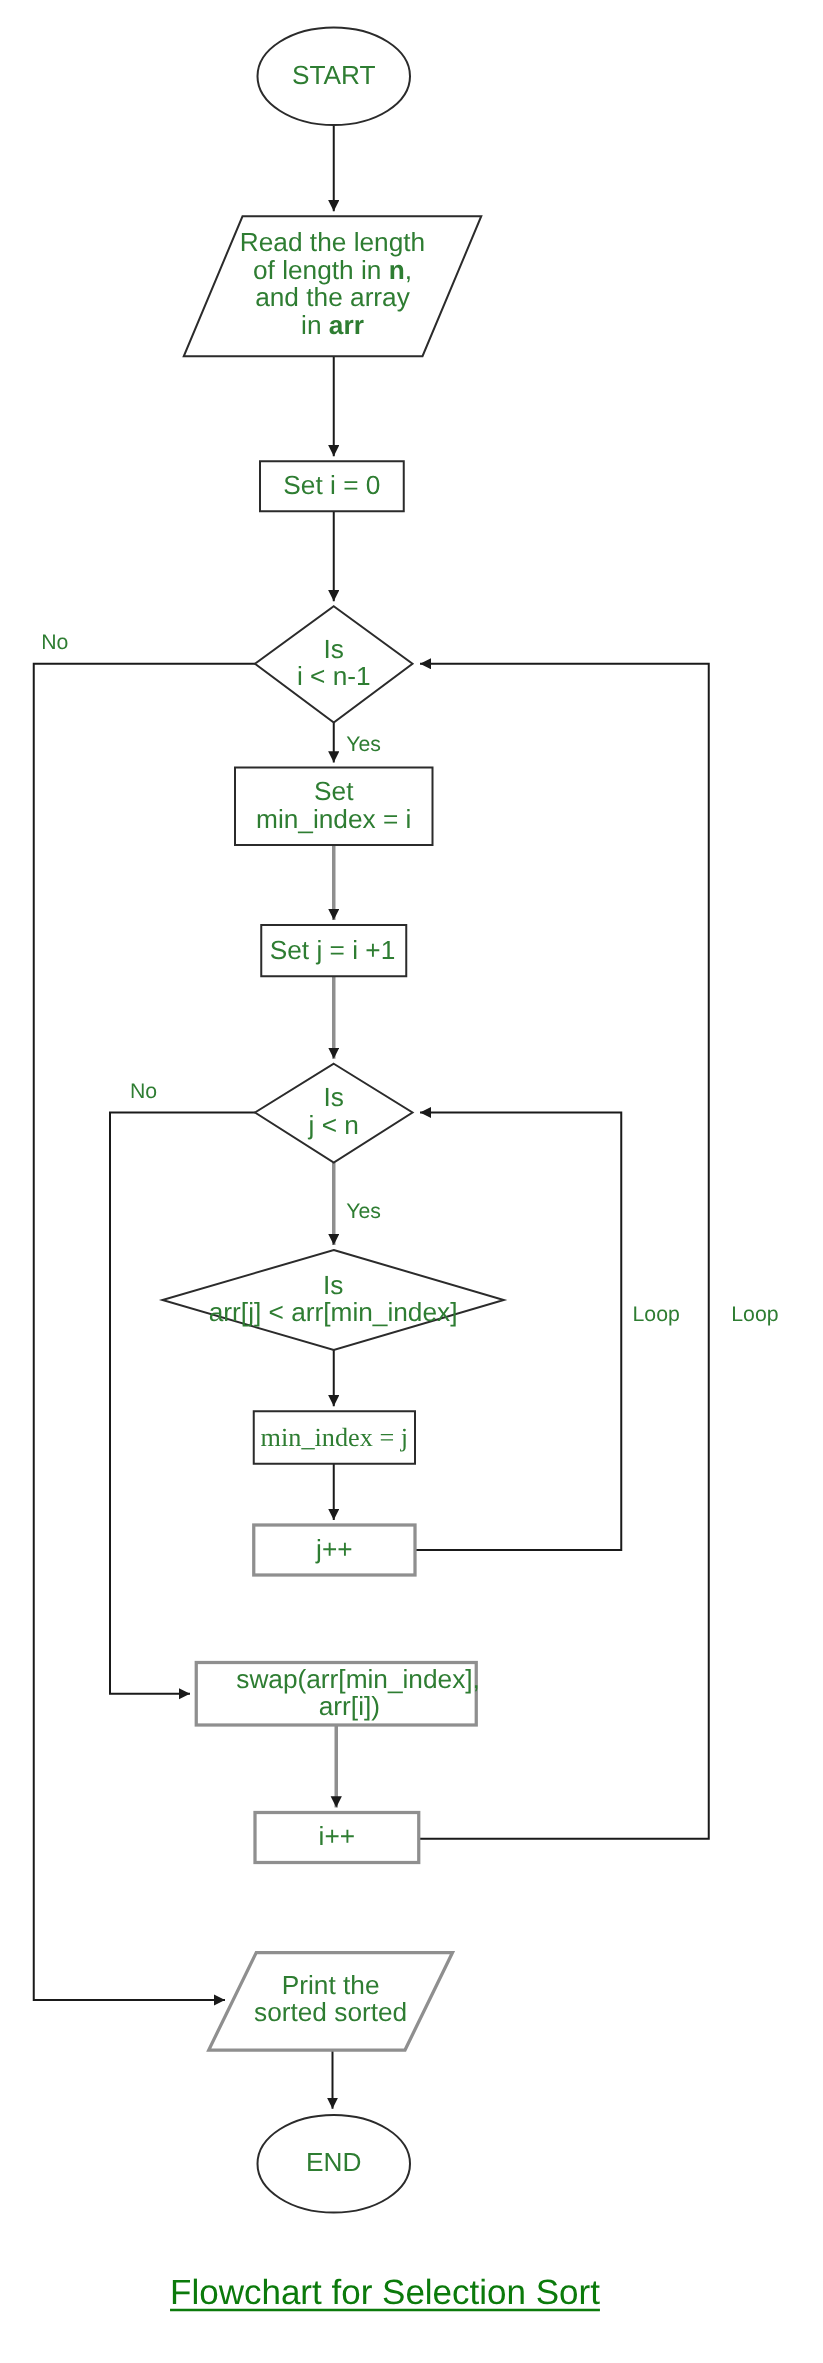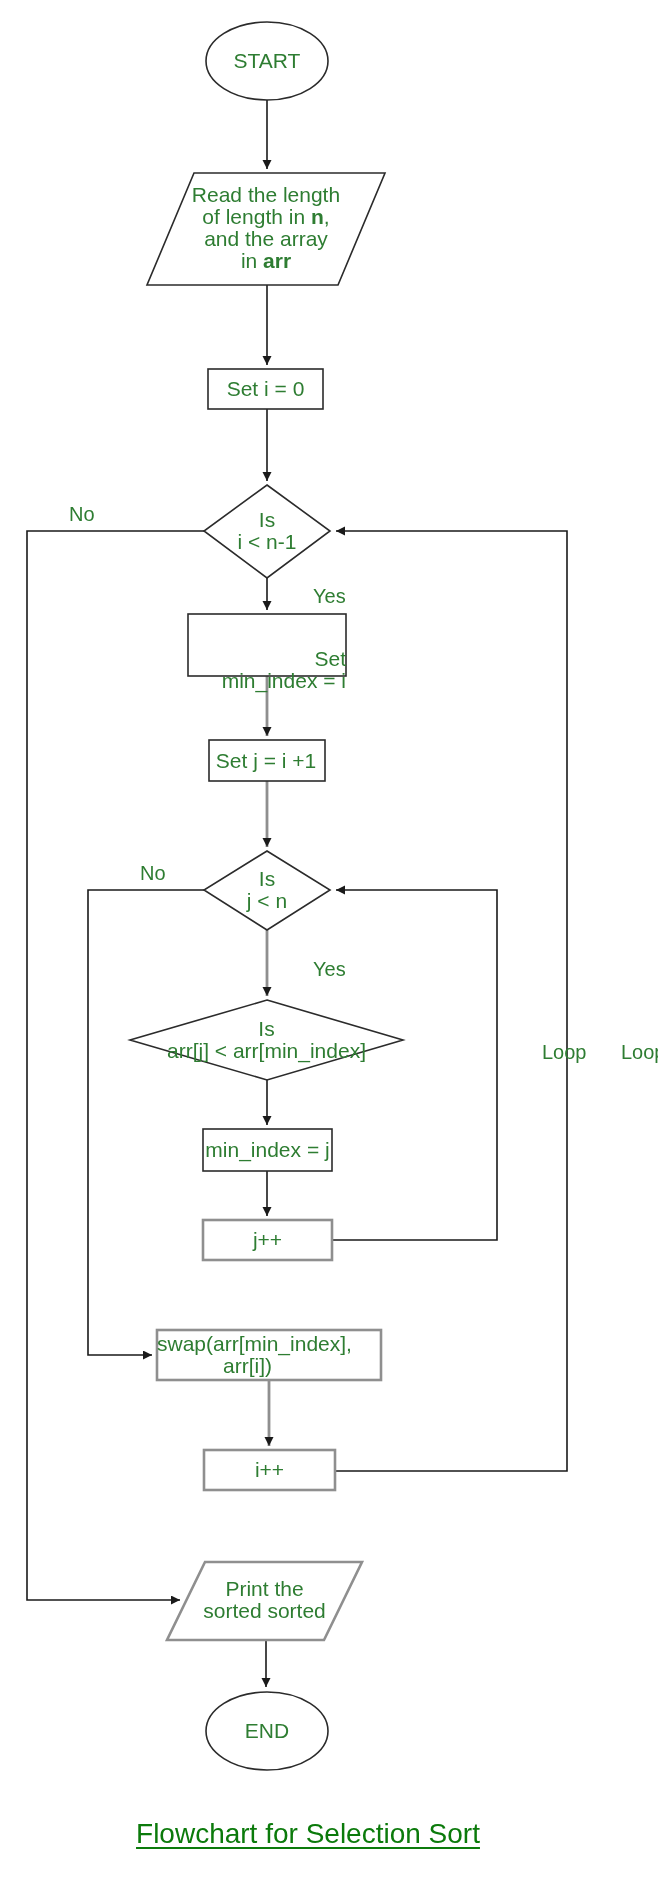--- a/index.html
+++ b/index.html
@@ -18,21 +18,21 @@
   }
   .stage svg{position:absolute;left:0;top:0;}
   .shape-black{fill:#ffffff;stroke:var(--border-black);stroke-width:1.6;}
   .shape-gray{fill:#ffffff;stroke:var(--border-gray);stroke-width:2.6;}
   .conn-black{fill:none;stroke:var(--line-black);stroke-width:1.6;}
   .conn-gray{fill:none;stroke:var(--line-gray);stroke-width:2.8;}
   .lbl{
     position:absolute;color:var(--node-text);font-size:21px;line-height:22px;
     text-align:center;white-space:nowrap;
   }
-  .edge-lbl{position:absolute;color:var(--node-text);font-size:20px;line-height:20px;white-space:nowrap;margin-left:36px;}
+  .edge-lbl{position:absolute;color:var(--node-text);font-size:17px;line-height:20px;white-space:nowrap;}
   .bold{font-weight:bold;}
   .caption{
     position:absolute;left:88px;top:1818px;width:440px;text-align:center;
     color:var(--title-text);font-size:28px;text-decoration:underline;
     text-underline-offset:4px;cursor:pointer;
   }
 </style>
 </head>
 <body>
 
@@ -86,42 +86,42 @@
     <div><span>in </span><span class="bold">arr</span></div>
   </div>
 
   <div class="lbl" style="left:208px;top:378px;width:115px;">Set i = 0</div>
 
   <div class="lbl" style="left:204px;top:509px;width:126px;">
     <div>Is</div>
     <div>i &lt; n-1</div>
   </div>
 
-  <div class="lbl" style="left:188px;top:648px;width:158px;text-align:right;">
+  <div class="lbl" style="left:188px;top:623px;width:158px;">
     <div>Set</div>
     <div>min_index = i</div>
   </div>
 
   <div class="lbl" style="left:208px;top:750px;width:116px;">Set j = i +1</div>
 
   <div class="lbl" style="left:204px;top:868px;width:126px;">
     <div>Is</div>
     <div>j &lt; n</div>
   </div>
 
   <div class="lbl" style="left:130px;top:1018px;width:273px;">
     <div>Is</div>
     <div>arr[j] &lt; arr[min_index]</div>
   </div>
 
-  <div class="lbl" style="left:203px;top:1139px;width:129px;">min_index = j</div>
+  <div class="lbl" style="left:203px;top:1139px;width:129px;font-family:Liberation Serif, serif;">min_index = j</div>
 
   <div class="lbl" style="left:203px;top:1229px;width:129px;">j++</div>
 
-  <div class="lbl" style="left:157px;top:1333px;width:181px;">
+  <div class="lbl" style="left:157px;top:1333px;width:181px;padding-left:32px;">
     <div>swap(arr[min_index],</div>
     <div>arr[i])</div>
   </div>
 
   <div class="lbl" style="left:204px;top:1459px;width:131px;">i++</div>
 
   <div class="lbl" style="left:167px;top:1578px;width:195px;">
     <div>Print the</div>
     <div>sorted sorted</div>
   </div>

